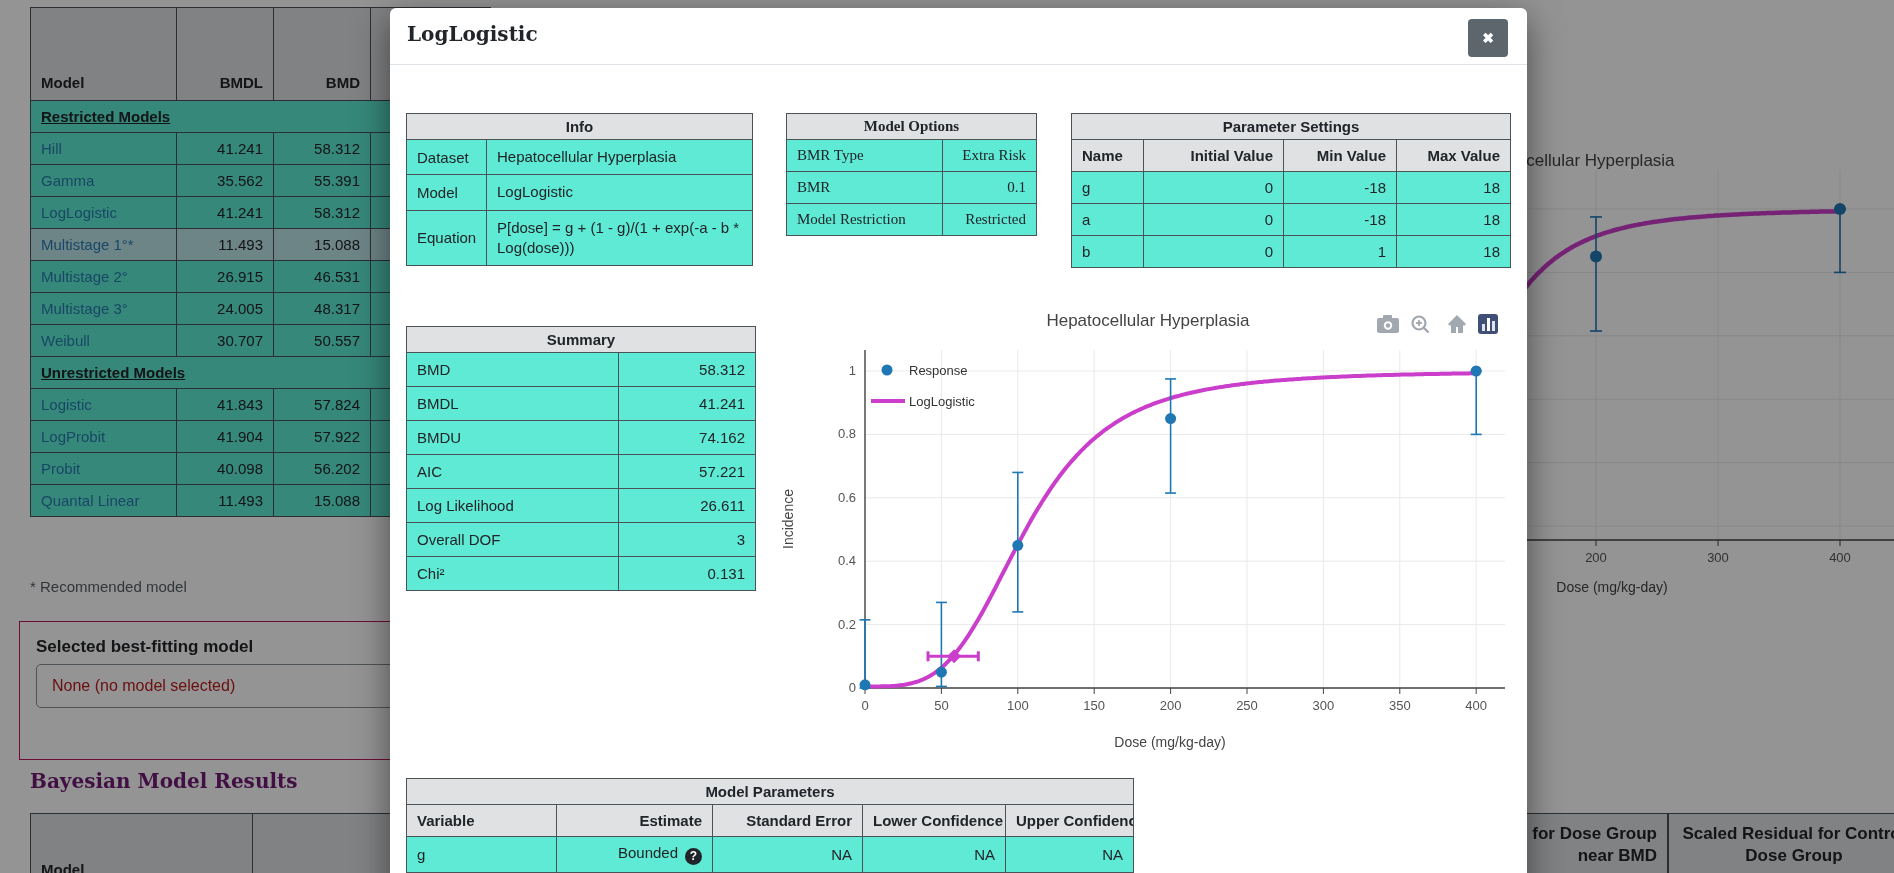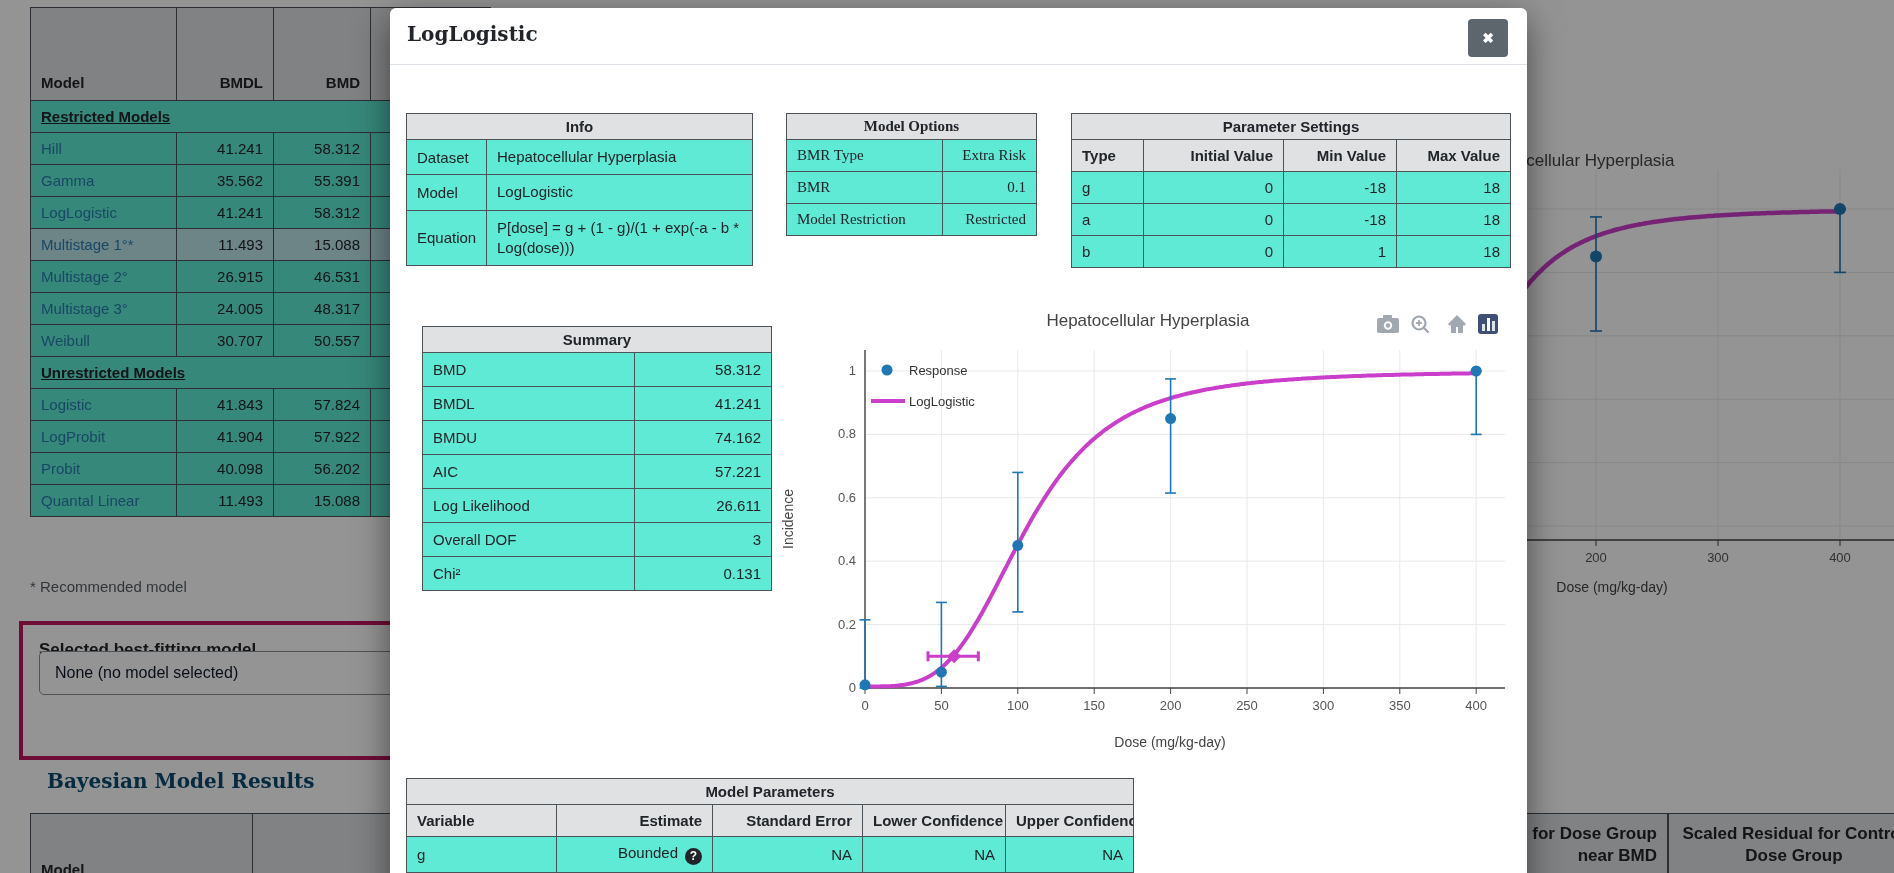--- a/index.html
+++ b/index.html
@@ -17,44 +17,44 @@
   .dtable td.wrap{white-space:normal;line-height:1.35;}
   a.mlink{color:#2b7cac;text-decoration:none;}
   tr.sect td{font-weight:bold;}
   tr.sect span{text-decoration:underline;}
   tr.hl td{background:#bee5eb;}
 
   
   #results-table{left:30px;top:7px;width:460px;}
   #results-table thead th{height:93px;vertical-align:bottom;background:#dfe1e3;font-weight:bold;padding-bottom:9px;}
   #footnote{left:30px;top:578px;font-size:15px;color:#565d63;}
-  #select-card{left:19px;top:621px;width:700px;height:139px;border:4px solid #be185d;background:#fff;}
+  #select-card{left:19px;top:621px;width:700px;height:139px;border:1px solid #be185d;background:#fff;}
   #select-card-title{position:absolute;left:16px;top:15px;font-size:17px;font-weight:bold;color:#212529;}
-  #model-select{position:absolute;left:16px;top:26px;width:660px;height:44px;border:1px solid #878f96;border-radius:5px;
-    background:#fff;font-size:16px;color:#0f172a;line-height:42px;padding-left:15px;}
-  #bayesian-title{left:30px;top:769px;font-family:"DejaVu Serif",serif;font-size:20px;font-weight:bold;color:#0c4a6e;margin-left:17px;}
+  #model-select{position:absolute;left:16px;top:42px;width:660px;height:44px;border:1px solid #878f96;border-radius:5px;
+    background:#fff;font-size:16px;color:#b91c1c;line-height:42px;padding-left:15px;}
+  #bayesian-title{left:30px;top:769px;font-family:"DejaVu Serif",serif;font-size:20px;font-weight:bold;color:#701a75;}
   #bayesian-table{left:30px;top:813px;width:420px;}
   #bayesian-table thead th{height:75px;vertical-align:bottom;background:#dfe1e3;font-weight:bold;padding-bottom:10px;}
   .res-cell{position:absolute;top:813px;height:75px;border:1px solid #4b5258;background:#dfe1e3;
     font-size:17px;font-weight:bold;color:#212529;line-height:1.32;padding:9px 10px;}
   #res-cell-1{left:1420px;width:248px;text-align:right;}
   #res-cell-2{left:1668px;width:252px;text-align:center;}
 
   
   #overlay{position:absolute;inset:0;background:rgba(0,0,0,0.42);z-index:10;}
   #modal{position:absolute;left:390px;top:8px;width:1137px;height:912px;background:#fff;border-radius:6px;
     box-shadow:0 10px 35px rgba(0,0,0,.5);z-index:20;}
   #modal-header{position:absolute;left:0;top:0;width:100%;height:57px;border-bottom:1px solid #dee2e6;}
   #modal-title{position:absolute;left:17px;top:14px;font-family:"DejaVu Serif",serif;font-size:20px;font-weight:bold;}
   #modal-close{position:absolute;right:19px;top:11px;width:40px;height:38px;background:#5d656d;border:none;
     border-radius:4px;color:#fff;font-size:14px;font-weight:bold;cursor:pointer;}
   #info-table{left:16px;top:105px;width:346px;}
   #options-table{left:396px;top:105px;width:250px;font-family:Liberation Serif, serif;}
   #params-table{left:681px;top:105px;width:439px;}
-  #summary-table{left:32px;top:318px;width:349px;}
+  #summary-table{left:16px;top:318px;width:349px;}
   #summary-table td{padding:8px 10px;}
   #mparams-table{left:16px;top:770px;width:727px;}
   #modal-chart{left:382px;top:292px;}
   .qicon{display:inline-block;width:17px;height:17px;border-radius:50%;background:#212529;color:#fff;
     font-size:12px;font-weight:bold;text-align:center;line-height:17px;margin-left:7px;vertical-align:-2px;}
 
   
   .ct-title{font-size:17px;fill:#444;}
   .ct-tick{font-size:13px;fill:#555;}
   .ct-axis{font-size:14px;fill:#444;}
@@ -277,21 +277,21 @@
         <col style="width:72px">
         <col style="width:140px">
         <col style="width:113px">
         <col style="width:114px">
       </colgroup>
     <thead>
       <tr>
           <th class="band" colspan="4">Parameter Settings</th>
         </tr>
       <tr id="params-cols">
-          <th class="colh">Type</th>
+          <th class="colh">Name</th>
           <th class="colh num">Initial Value</th>
           <th class="colh num">Min Value</th>
           <th class="colh num">Max Value</th>
         </tr>
     </thead>
     <tbody id="params-body">
         <tr>
           <td>g</td>
           <td class="num">0</td>
           <td class="num">-18</td>

